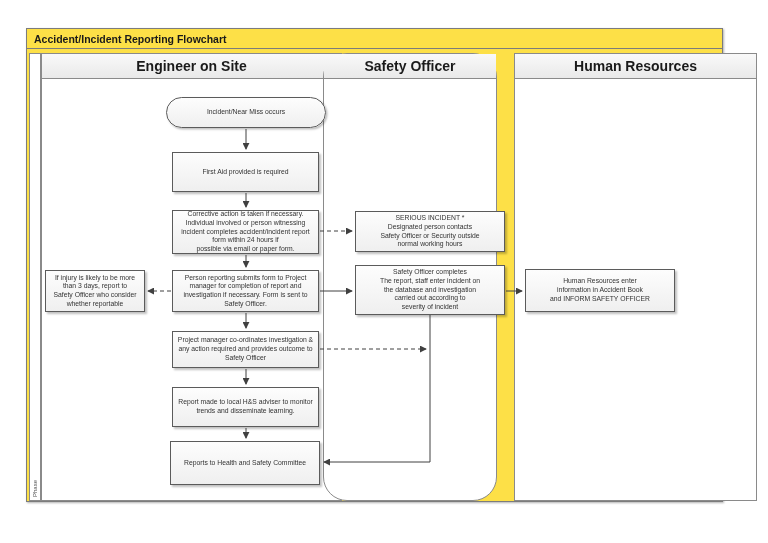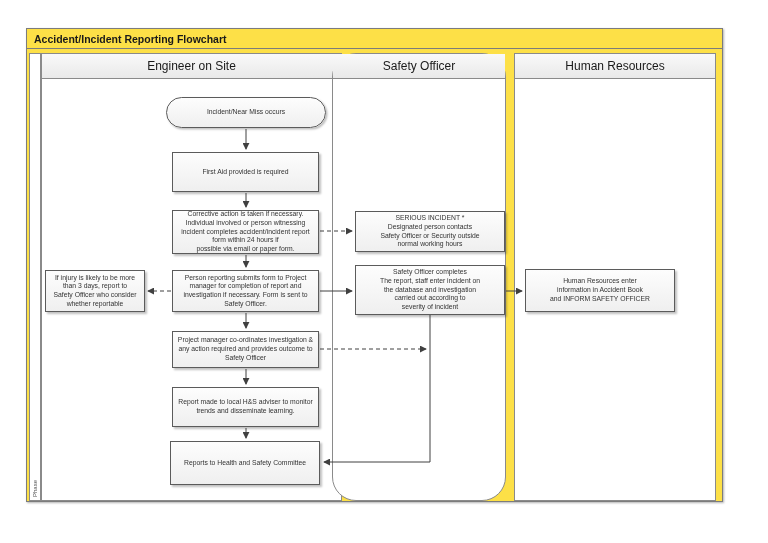--- a/index.html
+++ b/index.html
@@ -30,21 +30,21 @@
     font-size:6px;color:#555;padding-top:3px;
   }
   .lane{
     position:absolute;top:24px;bottom:0;border:1px solid #8a8a8a;
     box-sizing:border-box;background:#fff;
   }
   .lane-header{
     height:25px;border-bottom:1px solid #8a8a8a;box-sizing:border-box;
     background:linear-gradient(180deg,#f9f9f9,#e9e9e9);
     display:flex;align-items:center;justify-content:center;
-    font-size:12px;font-weight:normal;color:#1a1a1a;
+    font-size:14px;font-weight:bold;color:#1a1a1a;
   }
   .node{
     position:absolute;box-sizing:border-box;
     border:1px solid #5b5b5b;
     background:linear-gradient(180deg,#fdfdfd 0%,#efefef 100%);
     box-shadow:1.5px 1.5px 2px rgba(0,0,0,.25);
     display:flex;align-items:center;justify-content:center;
     text-align:center;font-size:6.8px;line-height:1.28;color:#333;
     padding:1px 2px;white-space:pre-line;
   }
@@ -55,24 +55,24 @@
 <body>
 
 <div class="frame">
   <div class="title-bar">Accident/Incident Reporting Flowchart</div>
   <div class="phase-strip">
     <span class="phase-label">Phase</span>
   </div>
   <div class="lane" style="left:14px;width:301px;">
     <div class="lane-header">Engineer on Site</div>
   </div>
-  <div class="lane" style="left:305px;width:174px;border-radius:24px;">
+  <div class="lane" style="left:296px;width:174px;border-radius:24px;">
     <div class="lane-header">Safety Officer</div>
   </div>
-  <div class="lane" style="left:487px;width:202px;">
+  <div class="lane" style="left:487px;width:243px;">
     <div class="lane-header">Human Resources</div>
   </div>
 </div>
 
 <div class="node stadium" style="left:166px;top:97px;width:160px;height:31px;">Incident/Near Miss occurs</div>
 
 <div class="node" style="left:172px;top:152px;width:147px;height:40px;">First Aid provided is required</div>
 
 <div class="node" style="left:172px;top:210px;width:147px;height:44px;">Corrective action is taken if necessary.
 Individual involved or person witnessing

